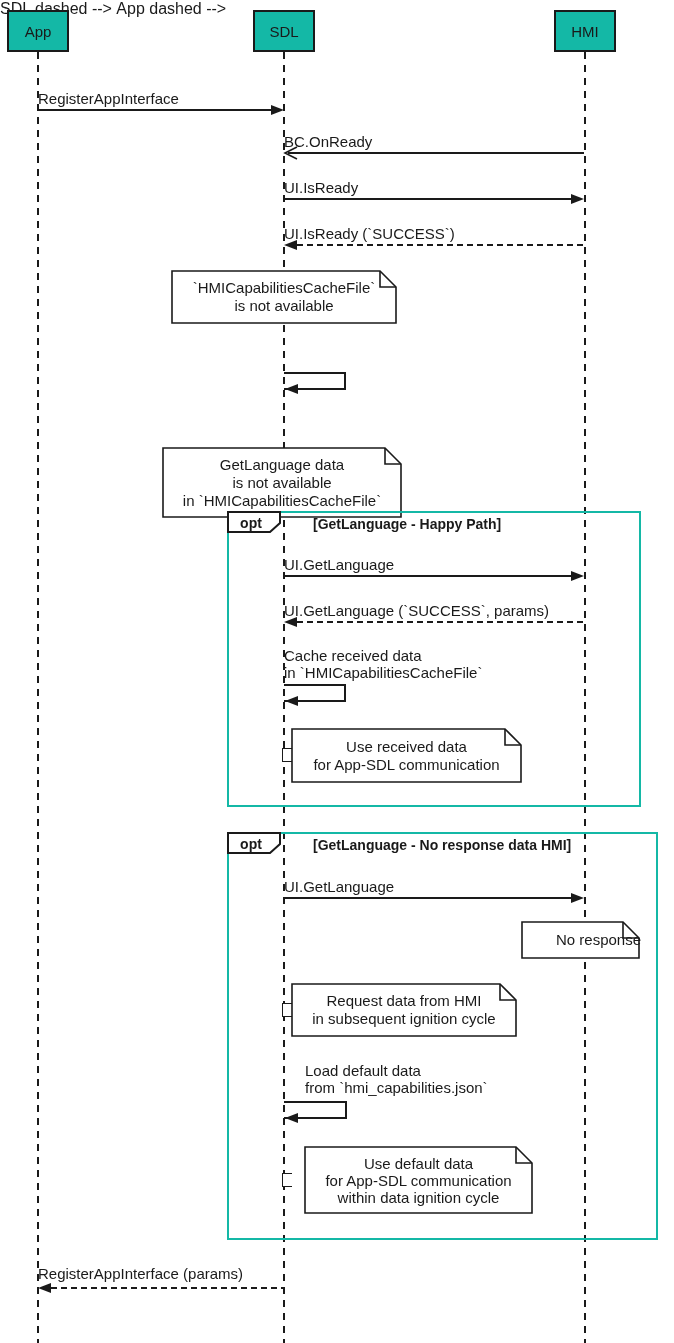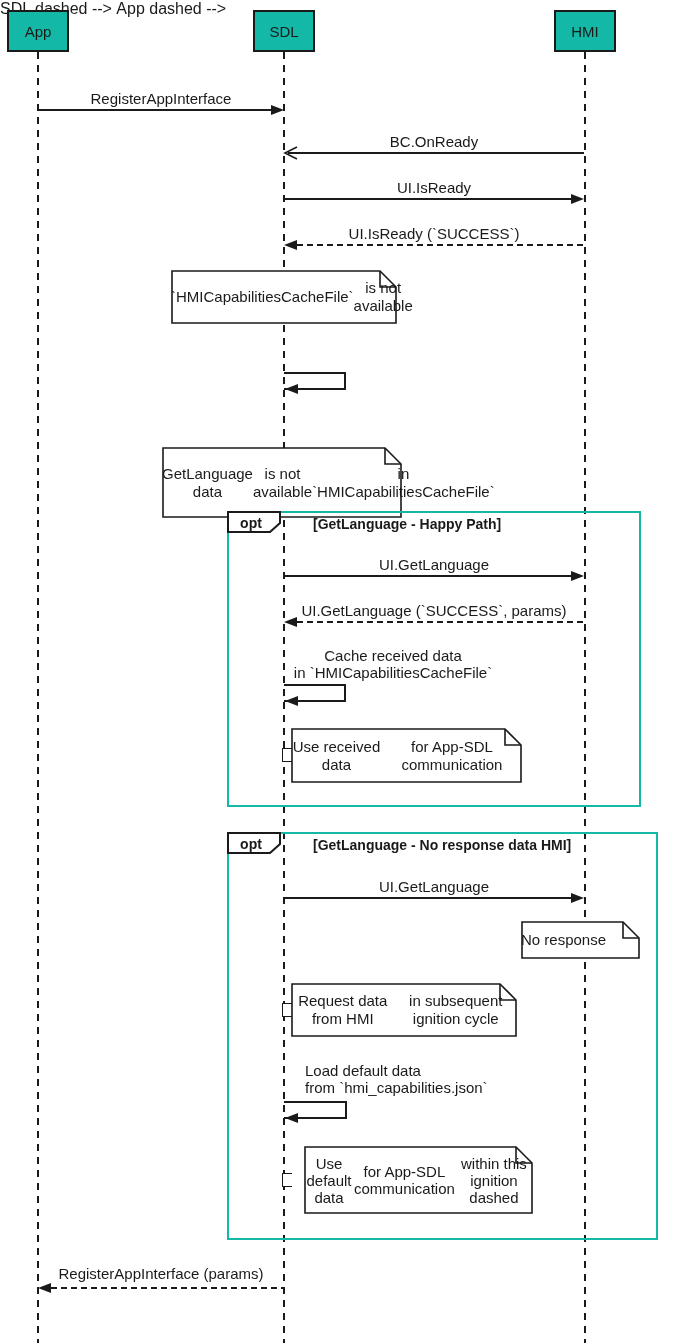--- a/index.html
+++ b/index.html
@@ -22,29 +22,29 @@
   .line{position:absolute;height:2px;background:#1a1a1a;}
   .line-dash{
     position:absolute;height:2px;
     background-image:repeating-linear-gradient(to right,#1a1a1a 0,#1a1a1a 6px,transparent 6px,transparent 10px);
   }
   
   .ah-r{position:absolute;width:0;height:0;border-top:5px solid transparent;border-bottom:5px solid transparent;border-left:13px solid #1a1a1a;}
   .ah-l{position:absolute;width:0;height:0;border-top:5px solid transparent;border-bottom:5px solid transparent;border-right:13px solid #1a1a1a;}
   
   .msg{position:absolute;font-size:15px;line-height:16px;white-space:nowrap;}
-  .msg.center{text-align:center;white-space:normal;}
+  .msg.center{text-align:left;white-space:normal;}
   
   .loop{position:absolute;border:2px solid #1a1a1a;border-left:none;background:transparent;box-sizing:border-box;}
   
   .note{position:absolute;}
   .note svg{position:absolute;left:0;top:0;}
   .note-text{
-    position:absolute;left:0;top:0;right:0;bottom:0;display:flex;flex-direction:row;
-    align-items:center;font-size:15px;line-height:18px;text-align:center;
+    position:absolute;left:0;top:0;right:0;bottom:0;display:flex;flex-direction:column;
+    align-items:center;justify-content:center;font-size:15px;line-height:18px;text-align:center;
   }
   .note-pin{position:absolute;width:10px;height:14px;border:1.6px solid #1a1a1a;border-right:none;background:#fff;box-sizing:border-box;}
   
   .frag{position:absolute;border:2px solid #14b8a6;box-sizing:border-box;background:transparent;}
   .frag-tab{position:absolute;left:-2px;top:-2px;}
   .frag-op{position:absolute;left:0;top:2px;width:44px;text-align:center;font-size:14px;font-weight:bold;}
   .frag-guard{position:absolute;top:3px;font-size:14px;font-weight:bold;white-space:nowrap;}
 </style>
 </head>
 <body>
@@ -207,21 +207,21 @@
   
   <div class="note-pin" style="left:282px;top:1173px;"></div>
   <div class="note" style="left:291px;top:1146px;width:229px;height:68px;margin-left:13px;">
     <svg width="229" height="68">
       <path d="M1,1 L212,1 L228,17 L228,67 L1,67 Z" fill="#ffffff" stroke="#1a1a1a" stroke-width="1.6"></path>
       <path d="M212,1 L212,17 L228,17" fill="none" stroke="#1a1a1a" stroke-width="1.6"></path>
     </svg>
     <div class="note-text" style="line-height:17px;">
       <div>Use default data</div>
       <div>for App-SDL communication</div>
-      <div>within this ignition dashed</div>
+      <div>within data ignition cycle</div>
     </div>
   </div>
 
   App dashed --&gt;
   <div class="msg center" style="left:38px;top:1266px;width:246px;">RegisterAppInterface (params)</div>
   <div class="line-dash" style="left:51px;top:1287px;width:233px;"></div>
   <div class="ah-l" style="left:38px;top:1283px;"></div>
 
 </div>
 

